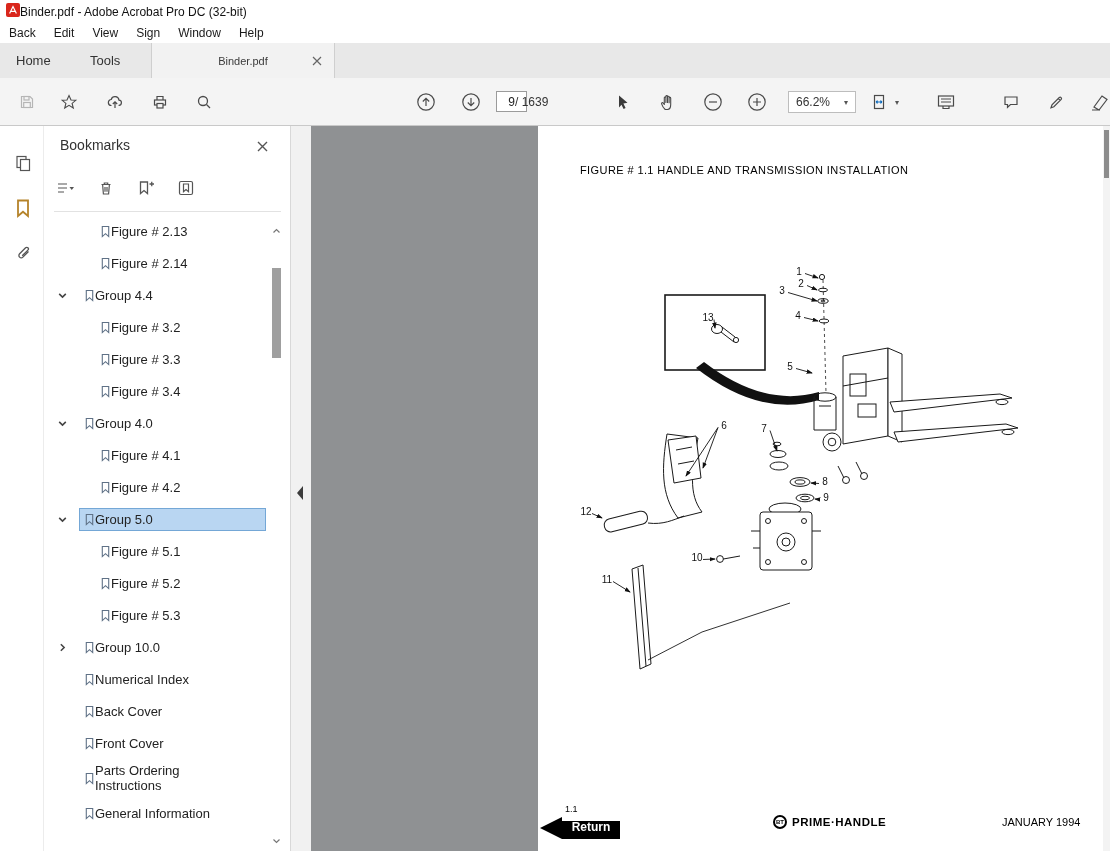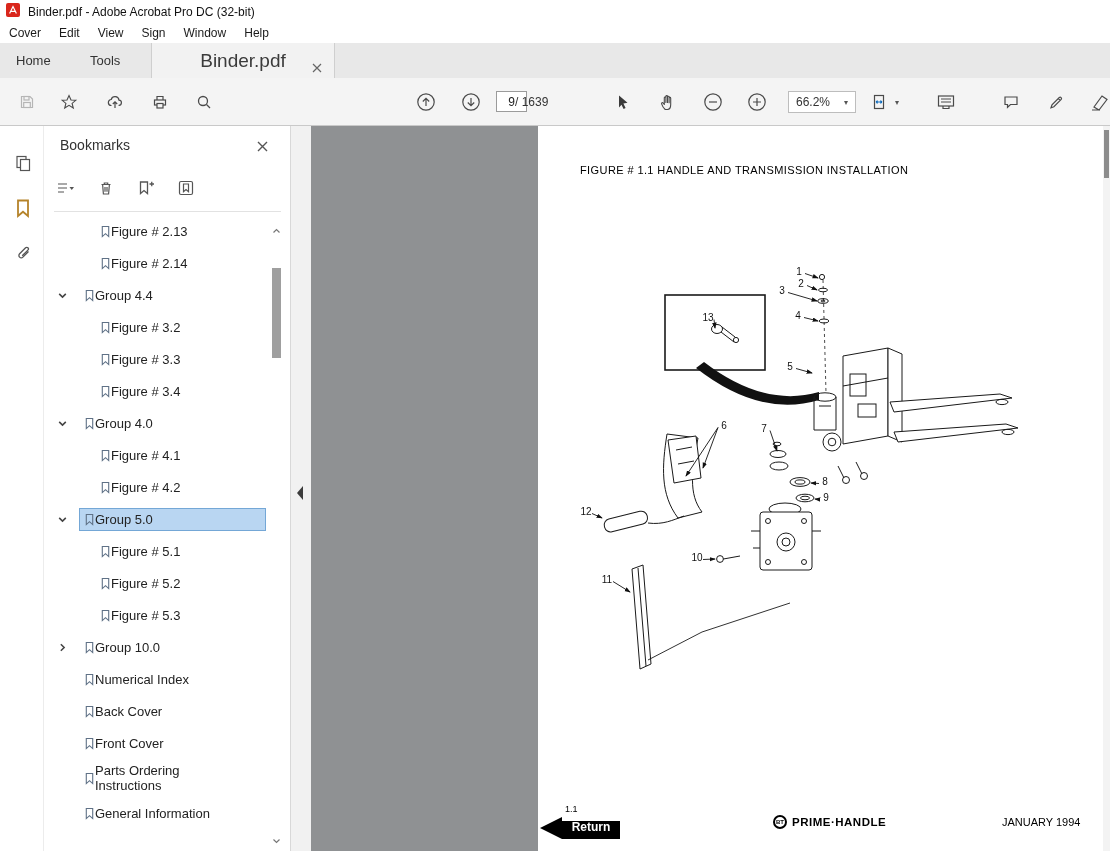--- a/index.html
+++ b/index.html
@@ -1,33 +1,33 @@
 <!DOCTYPE html>
 <html><head>
 <meta charset="utf-8">
 <style>
   * { box-sizing: border-box; margin: 0; padding: 0; }
   html,body { width:1110px; height:851px; overflow:hidden; }
   body { font-family:"Liberation Sans", sans-serif; background:#fff; }
   .app { position:relative; width:1110px; height:851px; overflow:hidden; background:#fff; }
 
   
-  .titlebar { position:absolute; left:0; top:0; width:1064px; height:23px; background:#fff; display:flex; align-items:center; padding-left:6px; gap:8px; }
+  .titlebar { position:absolute; left:0; top:0; width:1064px; height:23px; background:#fff; display:flex; align-items:center; padding-left:6px; gap:0; }
   .titlebar .title { font-size:12px; color:#111; }
 
   
   .menubar { position:absolute; left:0; top:23px; width:1110px; height:20px; background:#fff; display:flex; align-items:center; }
   .menubar span { font-size:12px; color:#1a1a1a; padding:0 9px; cursor:default; }
 
   
   .tabbar { position:absolute; left:0; top:43px; width:1110px; height:35px; background:#e8e8e8; }
   .tab-home, .tab-tools { position:absolute; top:0; height:35px; display:flex; align-items:center; font-size:13px; color:#333; }
   .tab-home { left:16px; }
   .tab-tools { left:90px; }
-  .doc-tab { position:absolute; left:151px; top:0; width:184px; height:35px; background:#f2f2f2; border-left:1px solid #cfcfcf; border-right:1px solid #cfcfcf; display:flex; align-items:center; justify-content:center; font-size:19px; color:#3b3b3b; }
+  .doc-tab { position:absolute; left:151px; top:0; width:184px; height:35px; background:#f2f2f2; border-left:1px solid #cfcfcf; border-right:1px solid #cfcfcf; display:flex; align-items:center; justify-content:center; font-size:11px; color:#3b3b3b; }
   .doc-tab .close-x { position:absolute; right:12px; top:13px; width:10px; height:10px; }
 
   
   .toolbar { position:absolute; left:0; top:78px; width:1110px; height:48px; background:#f4f4f4; border-bottom:1px solid #c9c9c9; }
   .tbtn { position:absolute; top:11px; width:26px; height:26px; display:flex; align-items:center; justify-content:center; }
   .page-input { position:absolute; left:496px; top:13px; width:31px; height:21px; border:1px solid #9b9b9b; background:#fff; font-size:12px; text-align:center; font-family:"Liberation Sans",sans-serif; color:#222; }
   .page-total { position:absolute; left:515px; top:17px; font-size:12px; color:#333; }
   .zoom-box { position:absolute; left:788px; top:13px; width:68px; height:22px; background:#fff; border:1px solid #bdbdbd; display:flex; align-items:center; justify-content:space-between; padding:0 7px; font-size:12px; color:#333; }
   .caret { font-size:8px; color:#555; }
   .fit-caret { position:absolute; left:895px; top:20px; font-size:8px; color:#555; }
@@ -86,21 +86,21 @@
     <span>
       <svg width="14" height="14" viewBox="0 0 14 14">
           <rect x="0" y="0" width="14" height="14" rx="2" fill="#d9261c"></rect>
           <path d="M3.6,10.6 L7,3.6 L10.4,10.6 M5,8.4 L9,8.4" stroke="#fff" stroke-width="1.2" fill="none"></path>
         </svg>
     </span>
     <span class="title">Binder.pdf - Adobe Acrobat Pro DC (32-bit)</span>
   </div>
 
   <div class="menubar">
-    <span>Cover</span>
+    <span>Back</span>
     <span>Edit</span>
     <span>View</span>
     <span>Sign</span>
     <span>Window</span>
     <span>Help</span>
   </div>
 
   <div class="tabbar">
     <div class="tab-home">Home</div>
     <div class="tab-tools">Tools</div>

